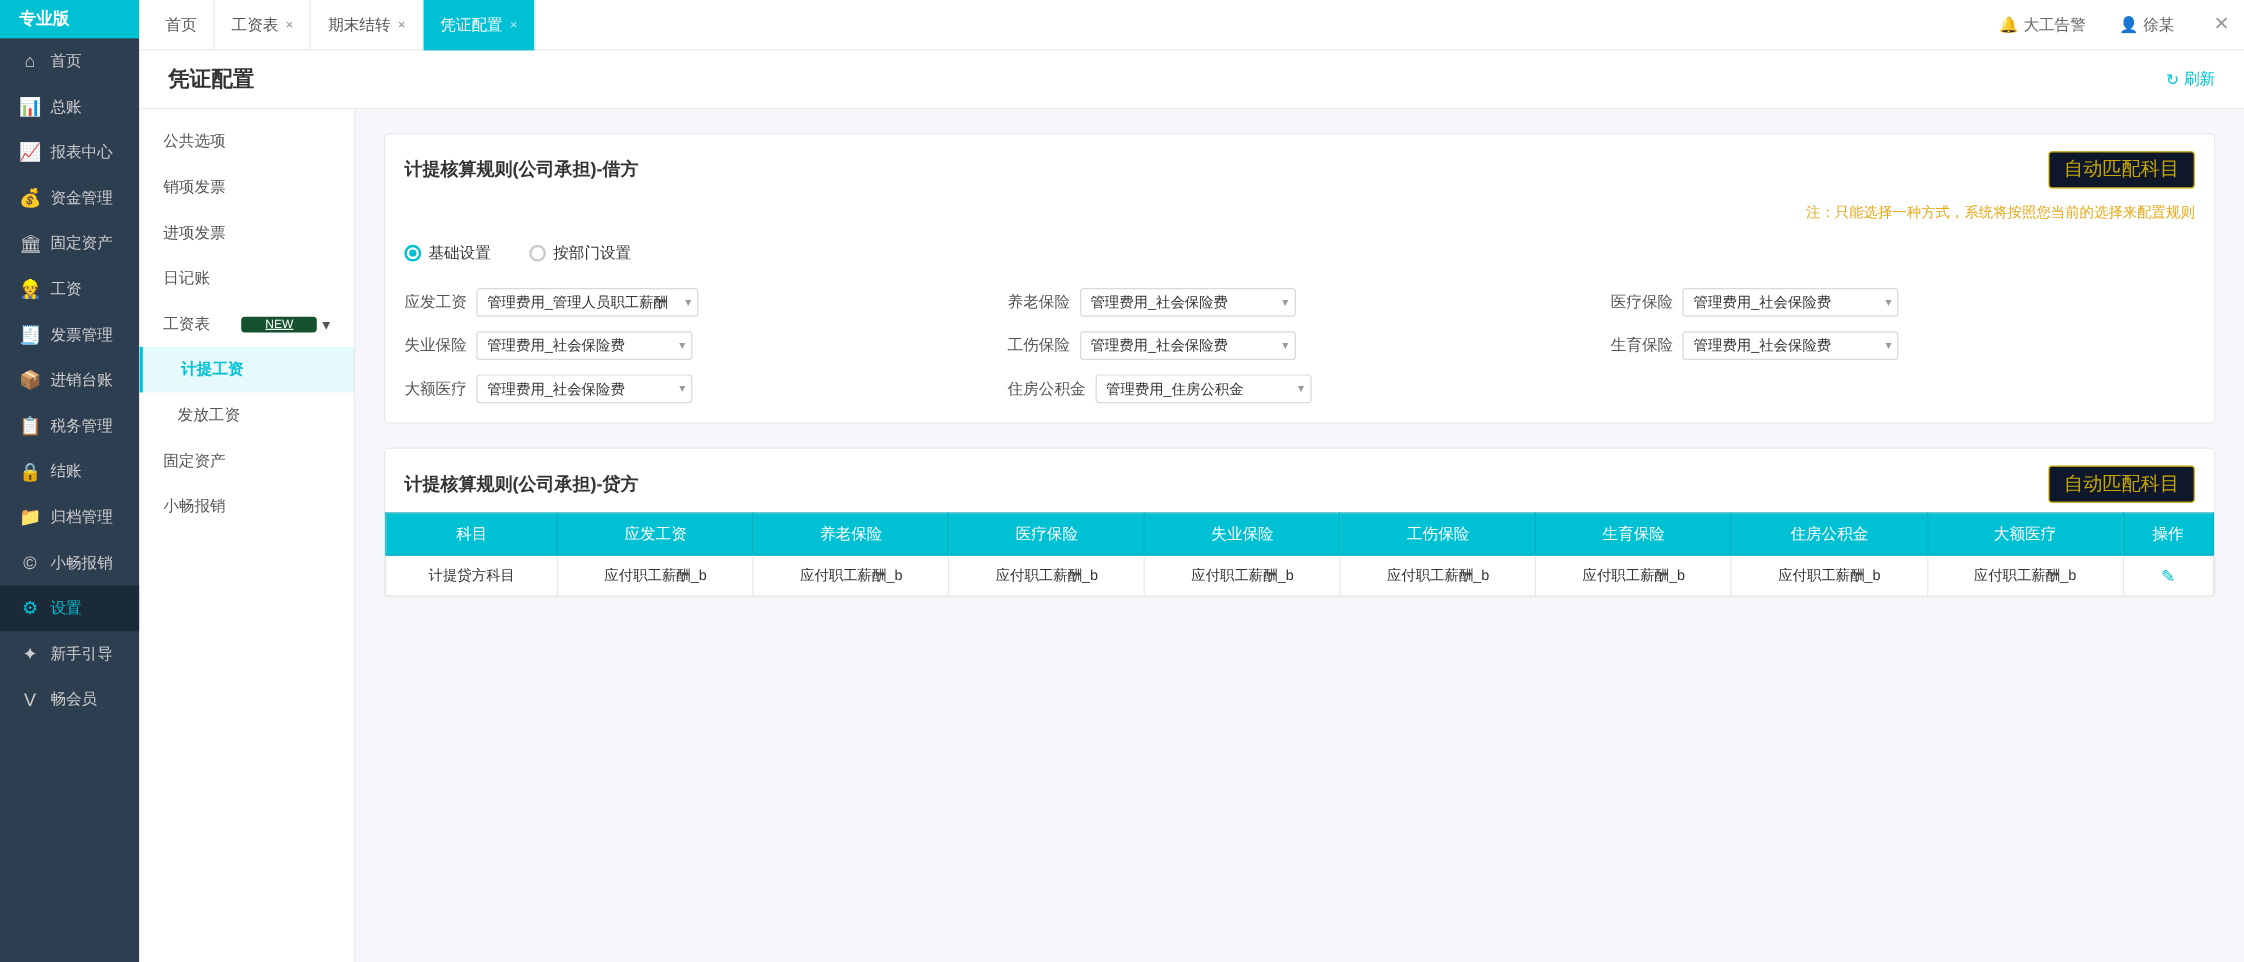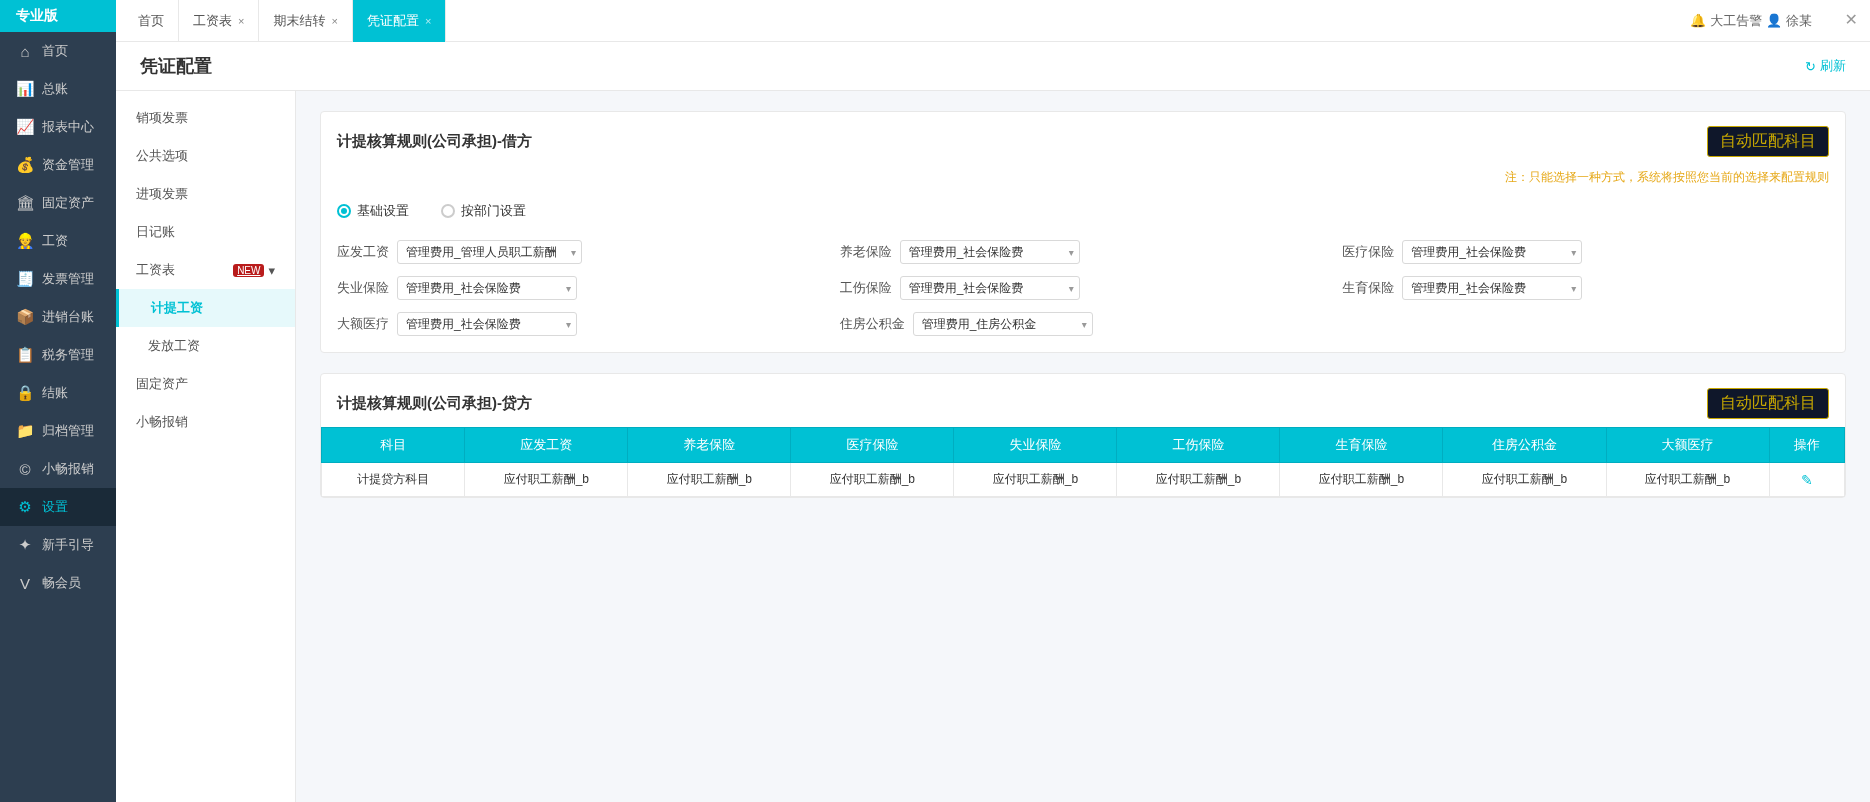--- a/index.html
+++ b/index.html
@@ -128,24 +128,24 @@
       padding: 10px 20px;
       cursor: pointer;
       color: #555;
       font-size: 13px;
       display: flex;
       align-items: center;
       justify-content: space-between;
     }
     .left-nav-item.active { background: #e6f9fb; color: #00c1d4; font-weight: bold; border-left: 3px solid #00c1d4; }
     .left-nav-item .new-badge {
-      background: #b91c1c;
+      background: #14532d;
       color: white;
       font-size: 10px;
-      padding: 1px 4px;
+      padding: 1px 20px;
       border-radius: 3px;
       text-decoration: underline;
     }
     .left-nav-submenu .left-nav-item {
       padding-left: 32px;
     }
 
     
     .main-panel {
       flex: 1;
@@ -372,43 +372,43 @@
       <span class="tab-close">×</span>
     </div>
     <div class="tab">
       <span>期末结转</span>
       <span class="tab-close">×</span>
     </div>
     <div class="tab active">
       <span>凭证配置</span>
       <span class="tab-close" style="color:white;">×</span>
     </div>
-    <div style="margin-left:auto; display:flex; align-items:center; gap:4px; padding-right:50px; color:#666; font-size:12px;">
+    <div style="margin-left:auto; display:flex; align-items:center; gap:28px; padding-right:50px; color:#666; font-size:12px;">
       <span>🔔 大工告警</span>
       <span>👤 徐某</span>
     </div>
     <span class="close-btn">✕</span>
   </div>
 
   <div class="page-header">
     <span class="page-title">凭证配置</span>
     <div class="refresh-btn">
       <span>↻</span>
       <span>刷新</span>
     </div>
   </div>
 
   <div class="content-wrapper">
 
     <div class="left-nav">
       <div class="left-nav-item">
+        <span>公共选项</span>
+      </div>
+      <div class="left-nav-item">
         <span>销项发票</span>
-      </div>
-      <div class="left-nav-item">
-        <span>公共选项</span>
       </div>
       <div class="left-nav-item">
         <span>进项发票</span>
       </div>
       <div class="left-nav-item">
         <span>日记账</span>
       </div>
       <div class="left-nav-item">
         <span>工资表</span>
         <span style="display:flex;align-items:center;gap:4px;">

